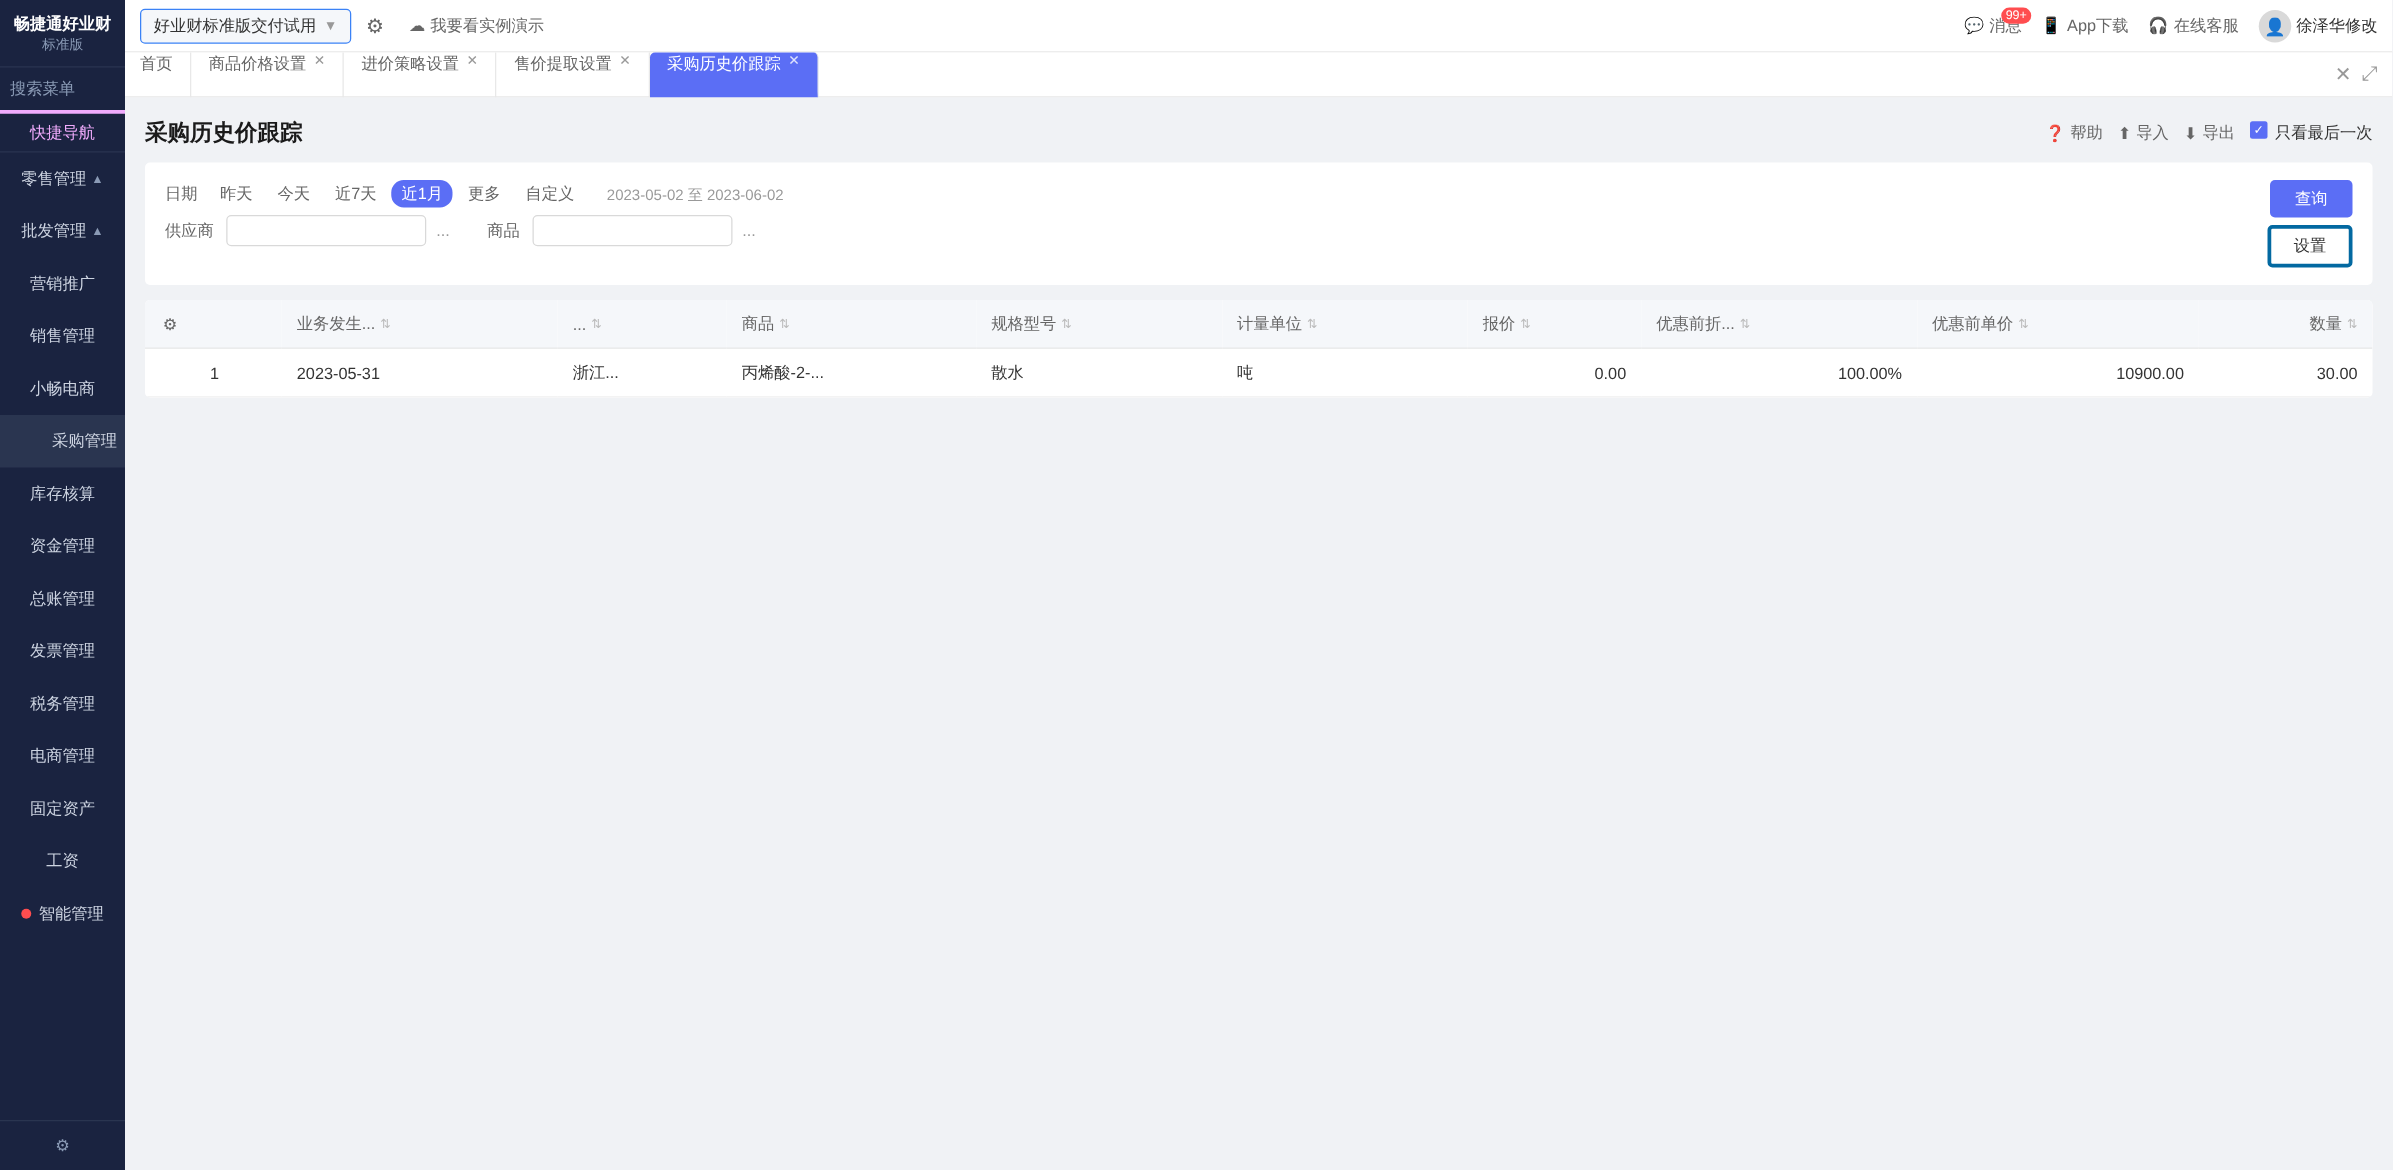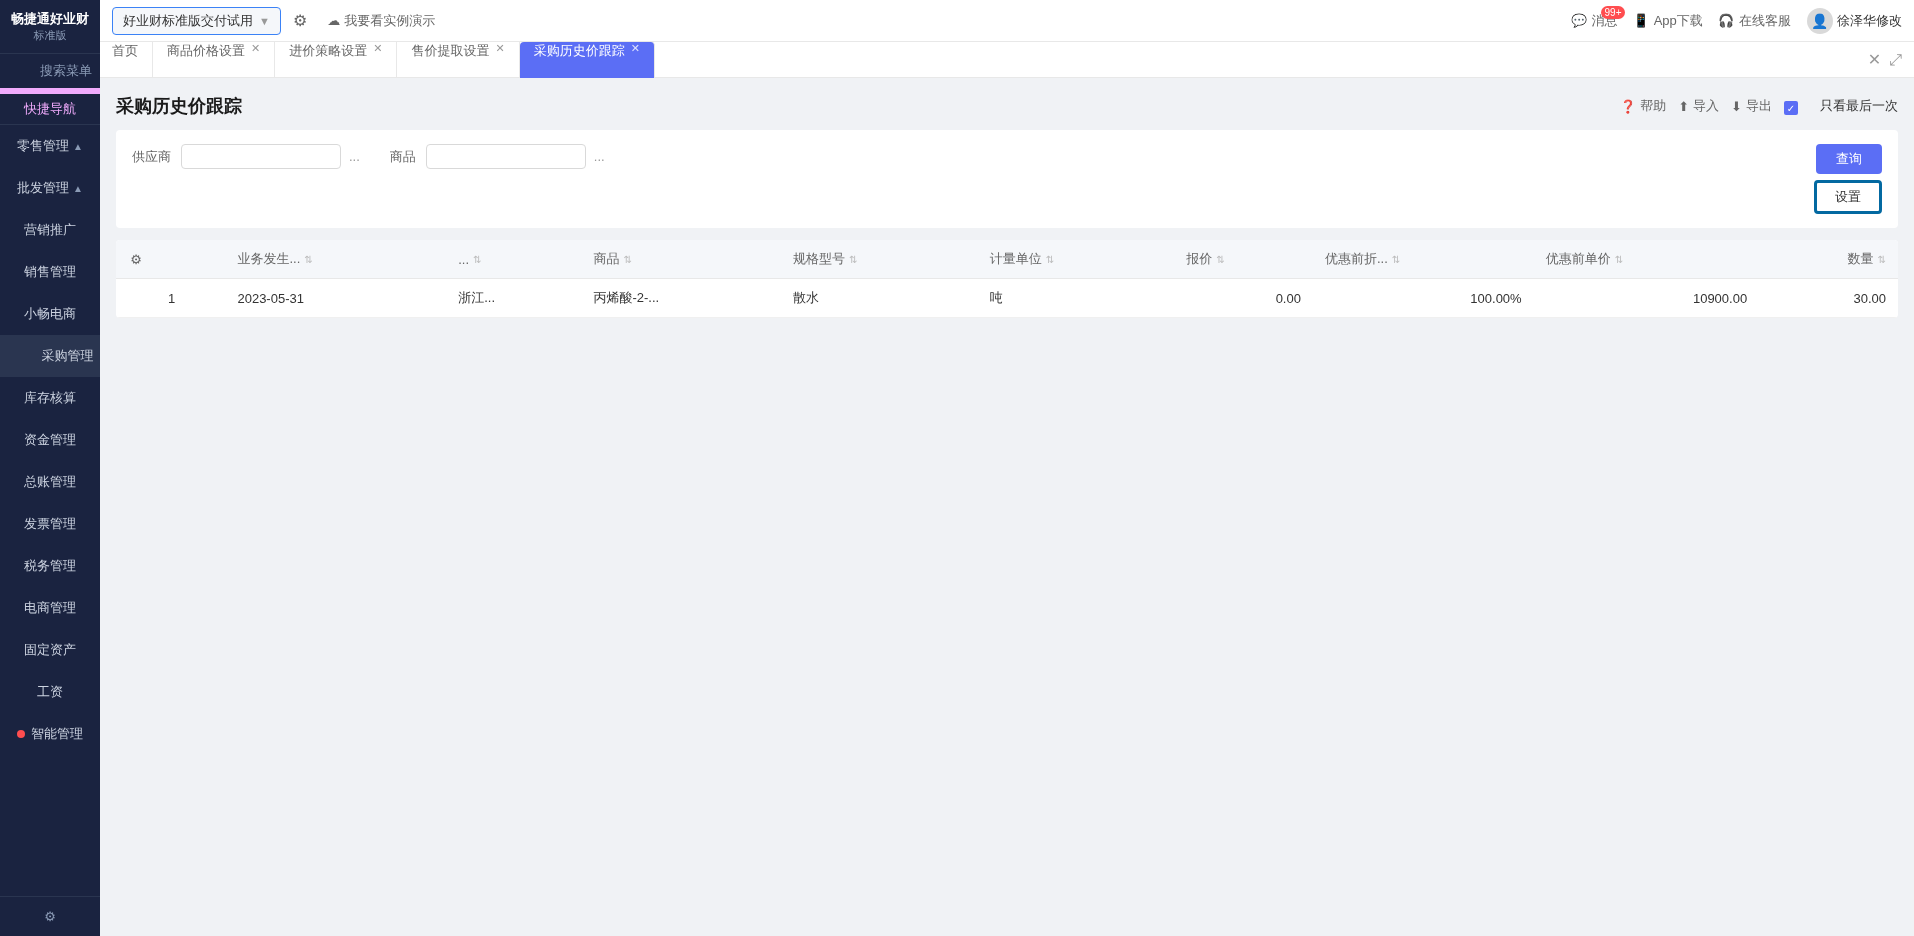--- a/index.html
+++ b/index.html
@@ -29,24 +29,24 @@
       font-weight: bold;
       text-align: center;
       line-height: 1.4;
     }
     .sidebar-logo-sub {
       color: #8a9ab5;
       font-size: 11px;
     }
     .sidebar-search {
       padding: 8px;
-      text-align: right;
+      text-align: left;
       color: #8a9ab5;
       cursor: pointer;
-      border-bottom: 6px solid #f0abfc;
+      border-bottom: 3px solid #f0abfc;
     }
     .sidebar-nav {
       padding: 6px 0;
       text-align: center;
       color: #f0abfc;
       cursor: pointer;
       border-bottom: 1px solid #2a3550;
     }
     .sidebar-item {
       padding: 12px 6px;
@@ -237,22 +237,22 @@
     .action-btn {
       display: flex;
       align-items: center;
       gap: 4px;
       color: #666;
       cursor: pointer;
       font-size: 13px;
     }
     .checkbox-label {
       display: flex;
-      align-items: flex-end;
-      gap: 22px;
+      align-items: flex-start;
+      gap: 6px;
       cursor: pointer;
       color: #333;
     }
     .checkbox-box {
       width: 14px;
       height: 14px;
       background: #5b6ef5;
       border-radius: 2px;
       display: flex;
       align-items: center;
@@ -561,20 +561,34 @@
         <label class="checkbox-label">
           <div class="checkbox-box"></div>
           <span>只看最后一次</span>
         </label>
       </div>
     </div>
 
     <div class="filter-panel">
       <div style="display:flex;flex-direction:column;gap:6px;flex:1;">
         <div class="filter-row">
+          <span class="filter-label">日期</span>
+          <div class="date-options">
+            <span class="date-btn">昨天</span>
+            <span class="date-btn">今天</span>
+            <span class="date-btn">近7天</span>
+            <span class="date-btn active">近1月</span>
+            <span class="date-btn">更多</span>
+            <span class="date-btn">自定义</span>
+          </div>
+          <div style="margin-left:8px;">
+            <div class="date-range">2023-05-02 至 2023-06-02</div>
+          </div>
+        </div>
+        <div class="filter-row">
           <span class="filter-label">供应商</span>
           <div class="filter-input-group">
             <input class="filter-input" type="text" style="">
             <span class="filter-ellipsis">...</span>
           </div>
           <span class="filter-label" style="margin-left:20px;">商品</span>
           <div class="filter-input-group">
             <input class="filter-input" type="text" style="">
             <span class="filter-ellipsis">...</span>
           </div>

